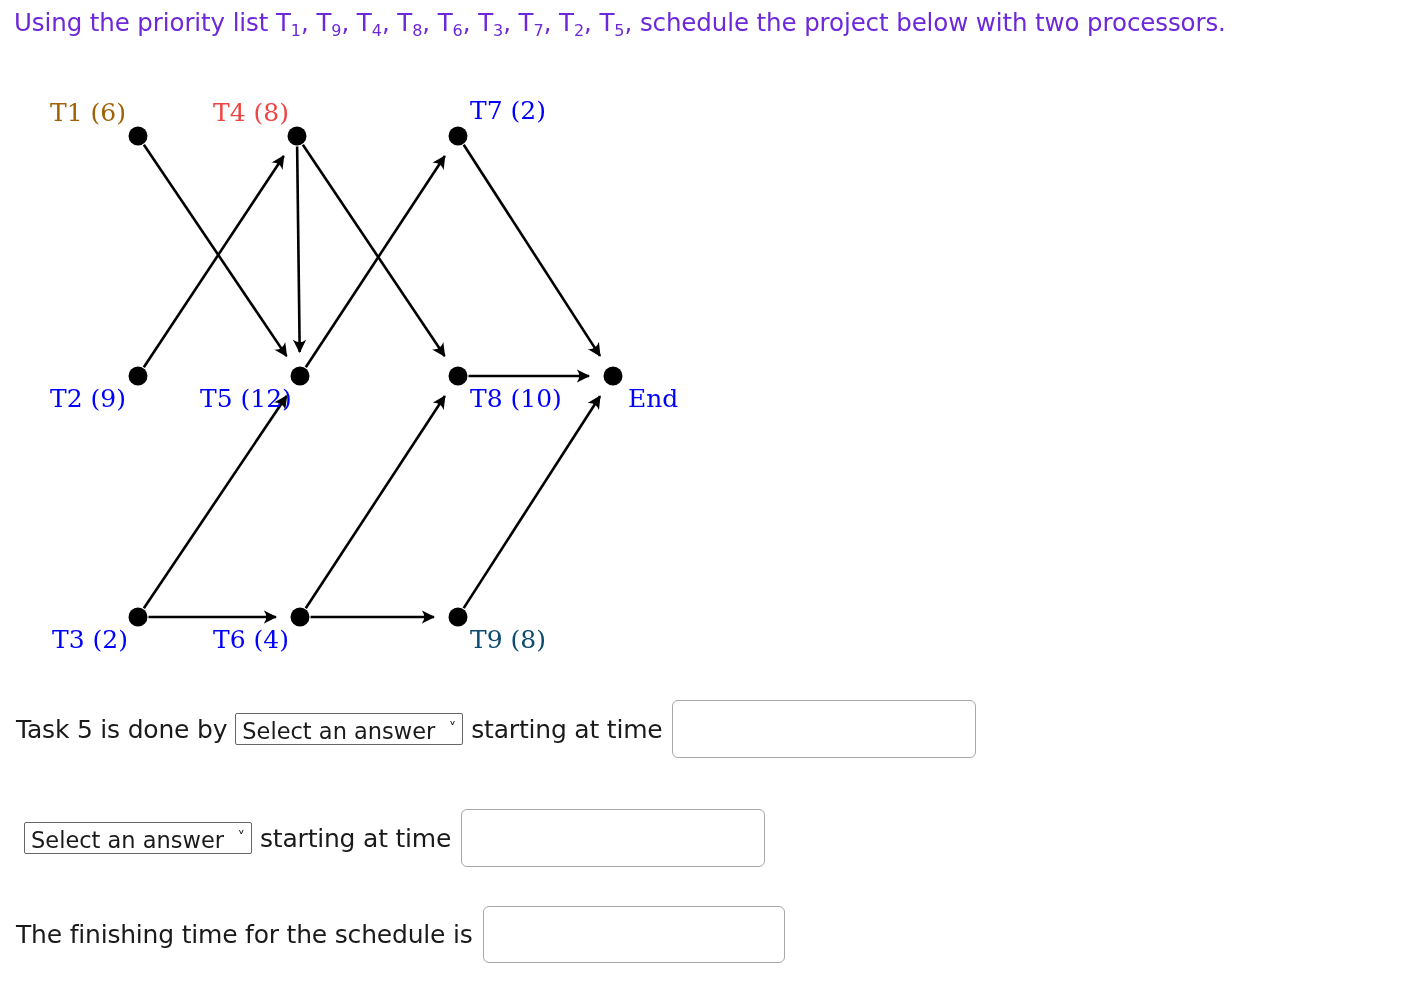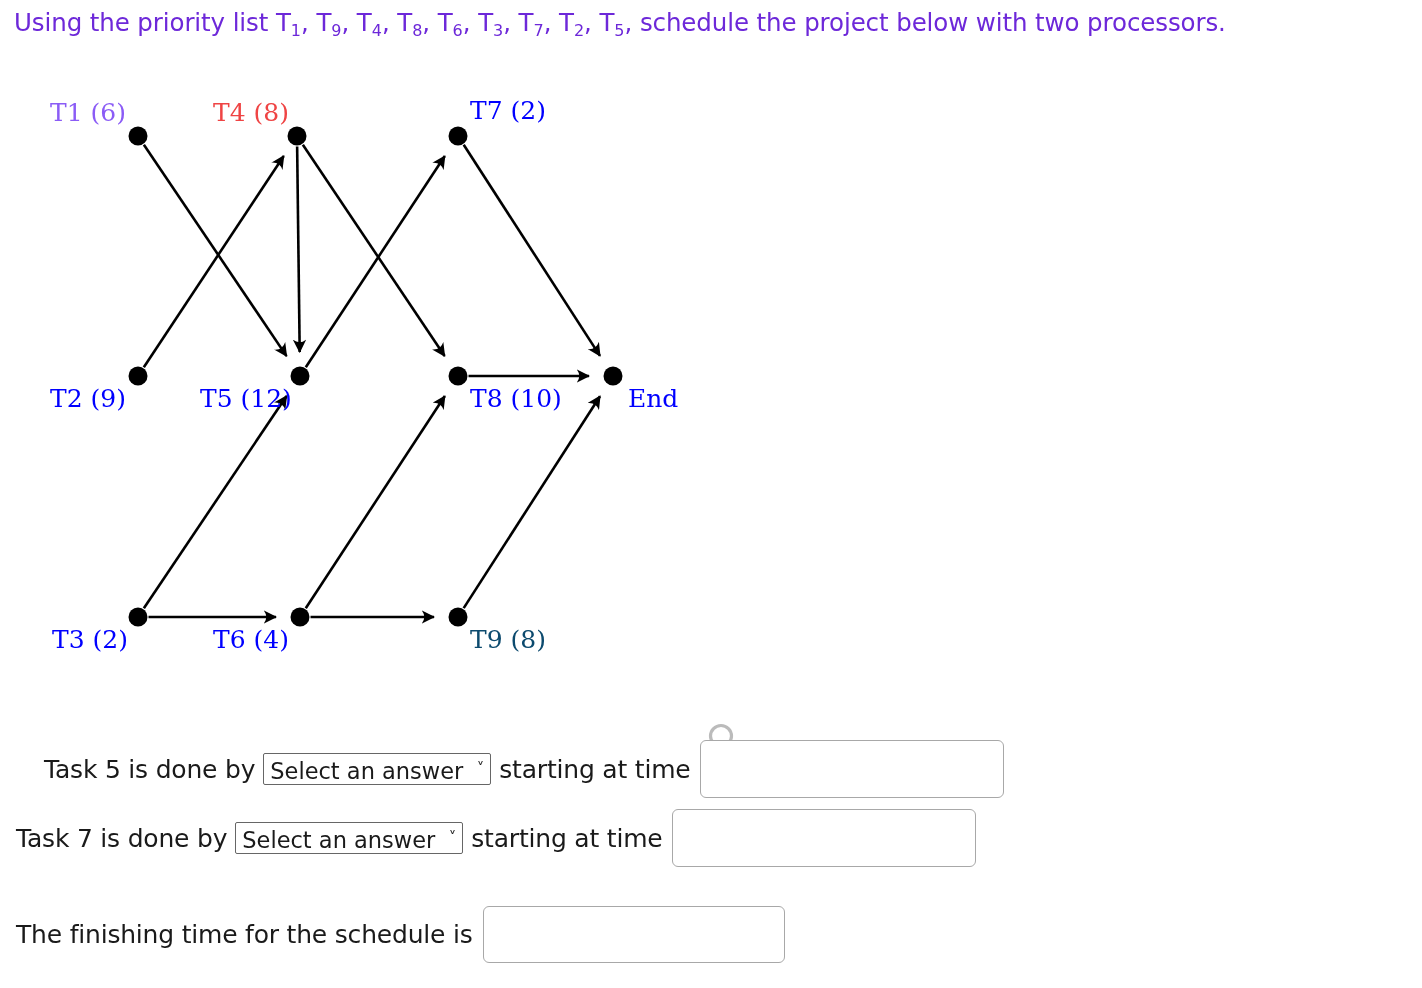--- a/index.html
+++ b/index.html
@@ -64,21 +64,21 @@
     height: 46px;
   }
 
   
   .answer-row {
     position: absolute;
     display: flex;
     align-items: center;
     left: 16px;
   }
-  .row-1 { top: 740px; margin-left: 28px; }
+  .row-1 { top: 700px; }
   .row-2 { top: 809px; }
   .row-3 { top: 906px; }
 
   .row-text {
     font-size: 25px;
     color: #1a1a1a;
     letter-spacing: -0.2px;
     white-space: nowrap;
   }
 
@@ -167,21 +167,21 @@
         <circle cx="300" cy="298" r="9.5" fill="#000000"></circle>
         <circle cx="458" cy="298" r="9.5" fill="#000000"></circle>
         <circle cx="613" cy="298" r="9.5" fill="#000000"></circle>
         <circle cx="138" cy="539" r="9.5" fill="#000000"></circle>
         <circle cx="300" cy="539" r="9.5" fill="#000000"></circle>
         <circle cx="458" cy="539" r="9.5" fill="#000000"></circle>
       </g>
   </svg>
 
   <div id="node-labels">
-      <div class="node-label" style="left: 50px; top: 22px; color: #8b5cf6;">T1 (6)</div>
+      <div class="node-label" style="left: 50px; top: 22px; color: #a16207;">T1 (6)</div>
       <div class="node-label" style="left: 213px; top: 22px; color: #ef4444;">T4 (8)</div>
       <div class="node-label" style="left: 470px; top: 20px; color: rgb(0, 0, 255);">T7 (2)</div>
       <div class="node-label" style="left: 50px; top: 308px; color: rgb(0, 0, 255);">T2 (9)</div>
       <div class="node-label" style="left: 200px; top: 308px; color: rgb(0, 0, 255);">T5 (12)</div>
       <div class="node-label" style="left: 470px; top: 308px; color: rgb(0, 0, 255);">T8 (10)</div>
       <div class="node-label" style="left: 628px; top: 308px; color: rgb(0, 0, 255);">End</div>
       <div class="node-label" style="left: 52px; top: 549px; color: rgb(0, 0, 255); text-align: center;">T3 (2)</div>
       <div class="node-label" style="left: 213px; top: 549px; color: rgb(0, 0, 255);">T6 (4)</div>
       <div class="node-label" style="left: 470px; top: 549px; color: #0c4a6e;">T9 (8)</div>
     </div>
@@ -200,21 +200,20 @@
     <select class="select-box">
       <option>Select an answer</option>
     </select>
     <span class="select-chevron">˅</span>
   </span>
   <span class="row-text">starting at time</span>
   <input class="text-input" type="text" placeholder="" style="">
 </div>
 
 <div class="answer-row row-2">
-  <span class="row-text">Task 7 is done by</span>
   <span class="select-wrap">
     <select class="select-box">
       <option>Select an answer</option>
     </select>
     <span class="select-chevron">˅</span>
   </span>
   <span class="row-text">starting at time</span>
   <input class="text-input" type="text" placeholder="" style="">
 </div>
 

